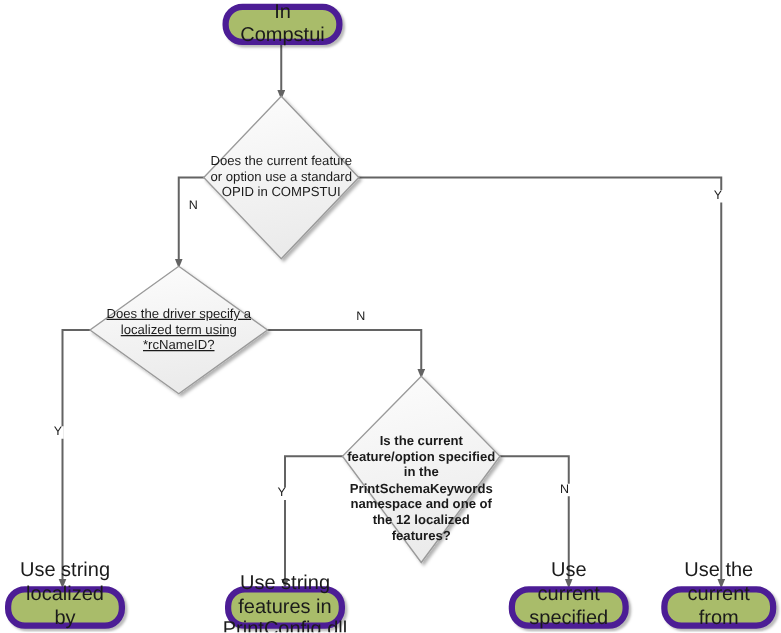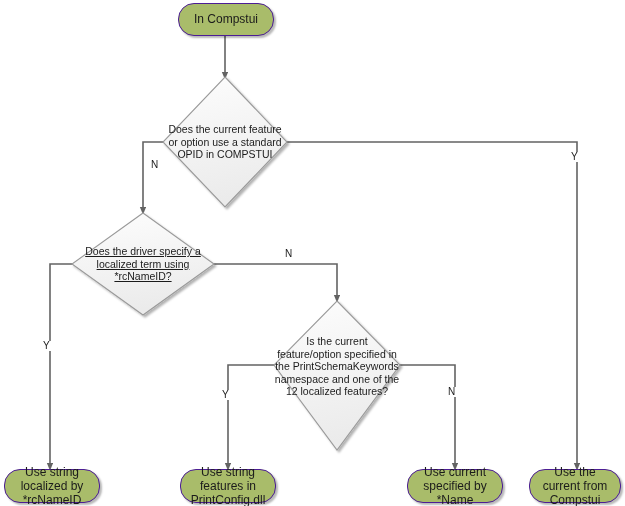--- a/index.html
+++ b/index.html
@@ -30,23 +30,23 @@
     display: flex;
     align-items: center;
     justify-content: center;
     text-align: center;
     line-height: 1.18;
     color: #1b1b1b;
     z-index: 3;
   }
   .terminator {
     background: #a9bc6a;
-    border: 1px solid #4c1d95;
+    border: 5px solid #4c1d95;
     border-radius: 16px;
-    font-size: 12px;
+    font-size: 16px;
     box-shadow: 2px 2px 2px rgba(0,0,0,0.28);
     padding: 2px 4px;
   }
   .decision-label {
     position: absolute;
     left: 0;
     top: 0;
     width: 100%;
     height: 100%;
     display: flex;
@@ -113,21 +113,21 @@
     </g>
   </svg>
 
   <div class="decision-label" style="left:163px; top:77px; width:124px; height:130px;align-items:center;">
     <span>Does the current feature or option use a standard OPID in COMPSTUI</span>
   </div>
   <div class="decision-label" style="left:72px; top:213px; width:142px; height:102px;text-decoration:underline;">
     <span>Does the driver specify a localized term using *rcNameID?</span>
   </div>
   <div class="decision-label" style="left:274px; top:301px; width:126px; height:149px; align-items:flex-start;">
-    <span style="margin-top:34px;">Is the current feature/option specified in the PrintSchemaKeywords namespace and one of the 12 localized features?</span>
+    <span style="margin-top:46px;font-weight:bold;">Is the current feature/option specified in the PrintSchemaKeywords namespace and one of the 12 localized features?</span>
   </div>
 
   <div class="node terminator" style="left:178px; top:3px; width:96px; height:33px;">
     <span>In Compstui</span>
   </div>
 
   <div class="node terminator" style="left:4px; top:469px; width:96px; height:34px;">
     <span>Use string localized by *rcNameID</span>
   </div>
 

